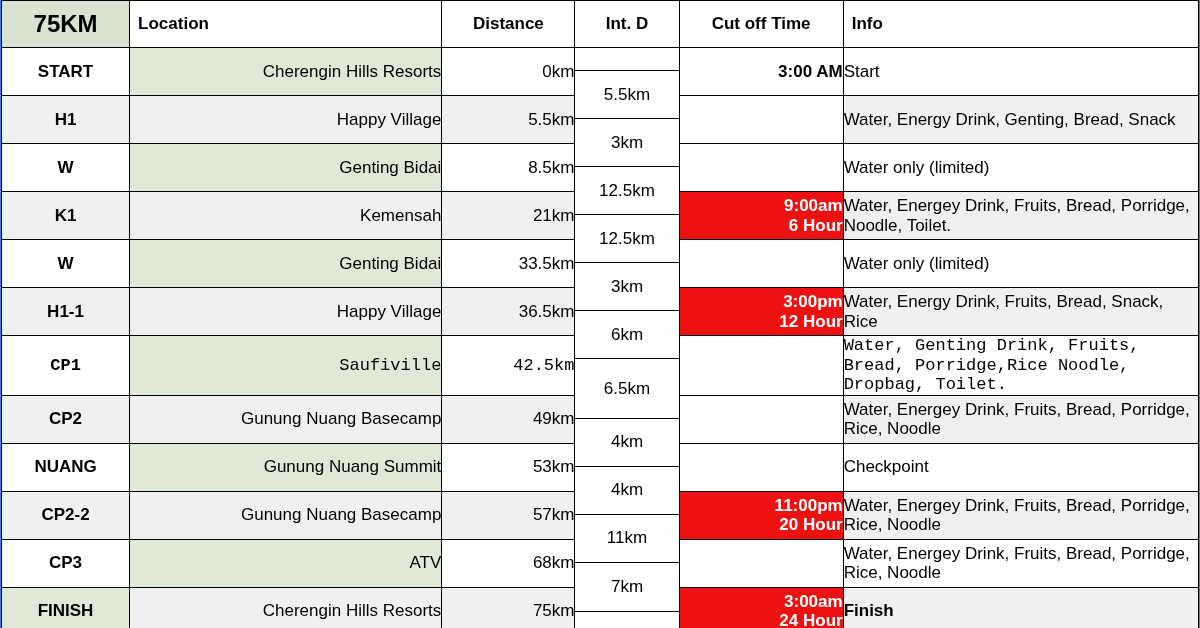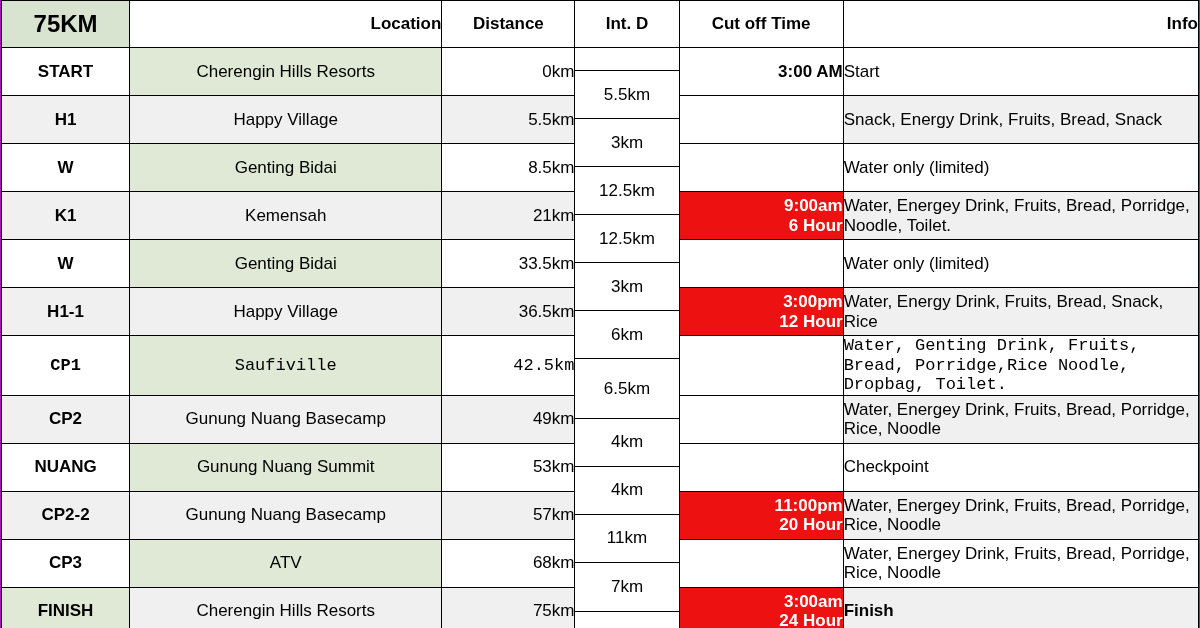--- a/index.html
+++ b/index.html
@@ -10,21 +10,21 @@
   body {
     width: 1200px;
     height: 628px;
     font-family: "Liberation Sans", sans-serif;
     overflow: hidden;
   }
   .sheet {
     position: relative;
     width: 1200px;
     height: 628px;
-    background: #a21caf;
+    background: #3b82f6;
   }
   table.grid {
     border-collapse: collapse;
     table-layout: fixed;
     width: 1198px;
     margin-left: 1px;
   }
   table.grid td, table.grid th {
     border: 1px solid #000000;
     padding: 0;
@@ -47,33 +47,33 @@
     font-weight: bold;
     height: 46px;
     text-align: center;
     font-size: 20px;
   }
   .hdr .h-cp {
     background: #d8e4d0;
     font-size: 24px;
   }
   .hdr .h-loc, .hdr .h-info {
-    text-align: right;
+    text-align: left;
     padding-left: 8px;
   }
 
   
   td.cp {
     text-align: center;
     font-weight: bold;
     height: 47px;
     font-size: 19px;
   }
   td.loc {
-    text-align: center;
+    text-align: right;
     padding-left: 8px;
     font-size: 19px;
   }
   td.dist {
     text-align: right;
     font-size: 19px;
   }
   td.intd {
     text-align: center;
     font-size: 19px;
@@ -133,21 +133,21 @@
           <td class="info white" rowspan="2">Start</td>
         </tr>
         <tr style="height: 23px;">
           <td class="intd white" rowspan="2">5.5km</td>
         </tr>
         <tr style="height: 23px; padding-left: 24px;">
           <td class="cp grey" rowspan="2">H1</td>
           <td class="loc grey" rowspan="2">Happy Village</td>
           <td class="dist grey" rowspan="2">5.5km</td>
           <td class="cut white" rowspan="2"></td>
-          <td class="info grey" rowspan="2">Snack, Energy Drink, Fruits, Bread, Snack</td>
+          <td class="info grey" rowspan="2">Water, Energy Drink, Genting, Bread, Snack</td>
         </tr>
         <tr style="height: 23px;">
           <td class="intd white" rowspan="2">3km</td>
         </tr>
         <tr style="height: 23px;">
           <td class="cp white" rowspan="2">W</td>
           <td class="loc green" rowspan="2">Genting Bidai</td>
           <td class="dist white" rowspan="2">8.5km</td>
           <td class="cut white" rowspan="2"></td>
           <td class="info white" rowspan="2">Water only (limited)</td>

